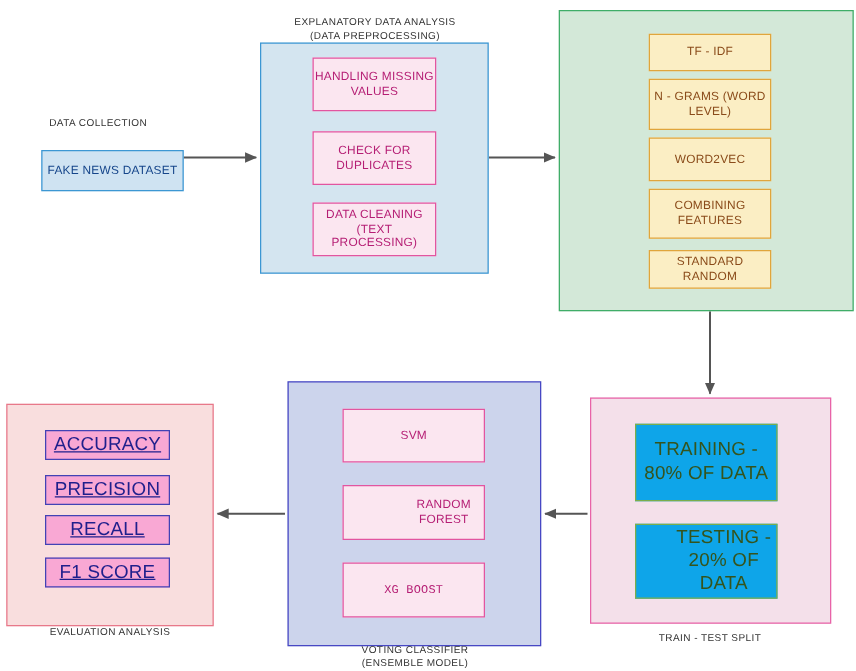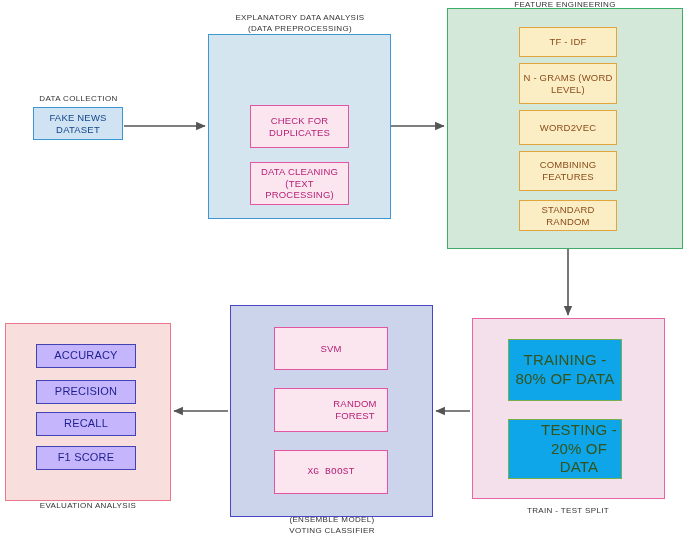--- a/index.html
+++ b/index.html
@@ -23,21 +23,21 @@
   .g-eval  {left:5px;  top:323px; width:166px;height:178px; background:#f9dede; border:1.5px solid #e8788a;}
 
   
   .node{position:absolute;box-sizing:border-box;display:flex;align-items:center;
         justify-content:center;text-align:center;line-height:1.25;}
 
   .n-blue {background:#cfe3f2;border:1.5px solid #3c97d3;color:#15458a;font-size:9.5px;letter-spacing:.2px;}
   .n-pink {background:#fbe6f0;border:1.5px solid #e255a0;color:#b51e74;font-size:9.5px;letter-spacing:.2px;}
   .n-gold {background:#fbeec4;border:1.5px solid #e0a53c;color:#8a4b1a;font-size:9.5px;letter-spacing:.2px;}
   .n-green{background:#0ea5e9;border:1.5px solid #7aae4c;color:#35541c;font-size:15px;letter-spacing:.2px;}
-  .n-lav  {background:#c4b5fd;border:1.5px solid #4242b5;color:#1f1f8c;font-size:11px;letter-spacing:.2px;}
+  .n-lav  {background:#f9a8d4;border:1.5px solid #4242b5;color:#1f1f8c;font-size:15px;letter-spacing:.2px;text-decoration:underline;}
 
   
   .caption{position:absolute;text-align:center;font-size:8px;color:#333;
            letter-spacing:.35px;line-height:1.4;}
 </style>
 </head>
 <body>
 
 <div id="canvas">
 
@@ -69,35 +69,35 @@
       <path d="M568,249 L568,315"></path>
 
       <path d="M470,411 L436,411"></path>
 
       <path d="M228,411 L174,411"></path>
     </g>
   </svg>
 
   <div class="caption" style="left:10px;top:93px;width:137px;">DATA COLLECTION</div>
 
-  <div class="node n-blue" style="left:33px;top:107px;width:90px;height:33px;">FAKE NEWS DATASET</div>
+  <div class="node n-blue" style="left:33px;top:120px;width:114px;height:33px;">FAKE NEWS DATASET</div>
 
   <div class="caption" style="left:225px;top:12px;width:150px;">
     <div>EXPLANATORY DATA ANALYSIS</div>
     <div>(DATA PREPROCESSING)</div>
   </div>
 
   <div class="group g-eda"></div>
 
+  <div class="node n-pink" style="left:250px;top:46px;width:99px;height:43px;">HANDLING MISSING VALUES</div>
 
   <div class="node n-pink" style="left:250px;top:105px;width:99px;height:43px;">CHECK FOR DUPLICATES</div>
 
   <div class="node n-pink" style="left:250px;top:162px;width:99px;height:43px;">DATA CLEANING (TEXT PROCESSING)</div>
 
-  <div class="caption" style="left:490px;top:-1px;width:150px;">FEATURE ENGINEERING</div>
 
   <div class="group g-fe"></div>
 
   <div class="node n-gold" style="left:519px;top:63px;width:98px;height:41px;">N - GRAMS (WORD LEVEL)</div>
 
   <div class="node n-gold" style="left:519px;top:27px;width:98px;height:30px;">TF - IDF</div>
 
   <div class="node n-gold" style="left:519px;top:110px;width:98px;height:35px;">WORD2VEC</div>
 
   <div class="node n-gold" style="left:519px;top:151px;width:98px;height:40px;">COMBINING FEATURES</div>
@@ -114,22 +114,22 @@
 
   <div class="group g-vote"></div>
 
   <div class="node n-pink" style="left:274px;top:327px;width:114px;height:43px;">SVM</div>
 
   <div class="node n-pink" style="left:274px;top:388px;width:114px;height:44px;padding-left:48px;">RANDOM FOREST</div>
 
   <div class="node n-pink" style="left:274px;top:450px;width:114px;height:44px;font-family:Liberation Mono, monospace;">XG BOOST</div>
 
   <div class="caption" style="left:262px;top:514px;width:140px;">
+    <div>VOTING CLASSIFIER</div>
     <div>(ENSEMBLE MODEL)</div>
-    <div>VOTING CLASSIFIER</div>
   </div>
 
   <div class="group g-eval"></div>
 
   <div class="node n-lav" style="left:36px;top:344px;width:100px;height:24px;">ACCURACY</div>
 
   <div class="node n-lav" style="left:36px;top:380px;width:100px;height:24px;">PRECISION</div>
 
   <div class="node n-lav" style="left:36px;top:412px;width:100px;height:24px;">RECALL</div>
 

